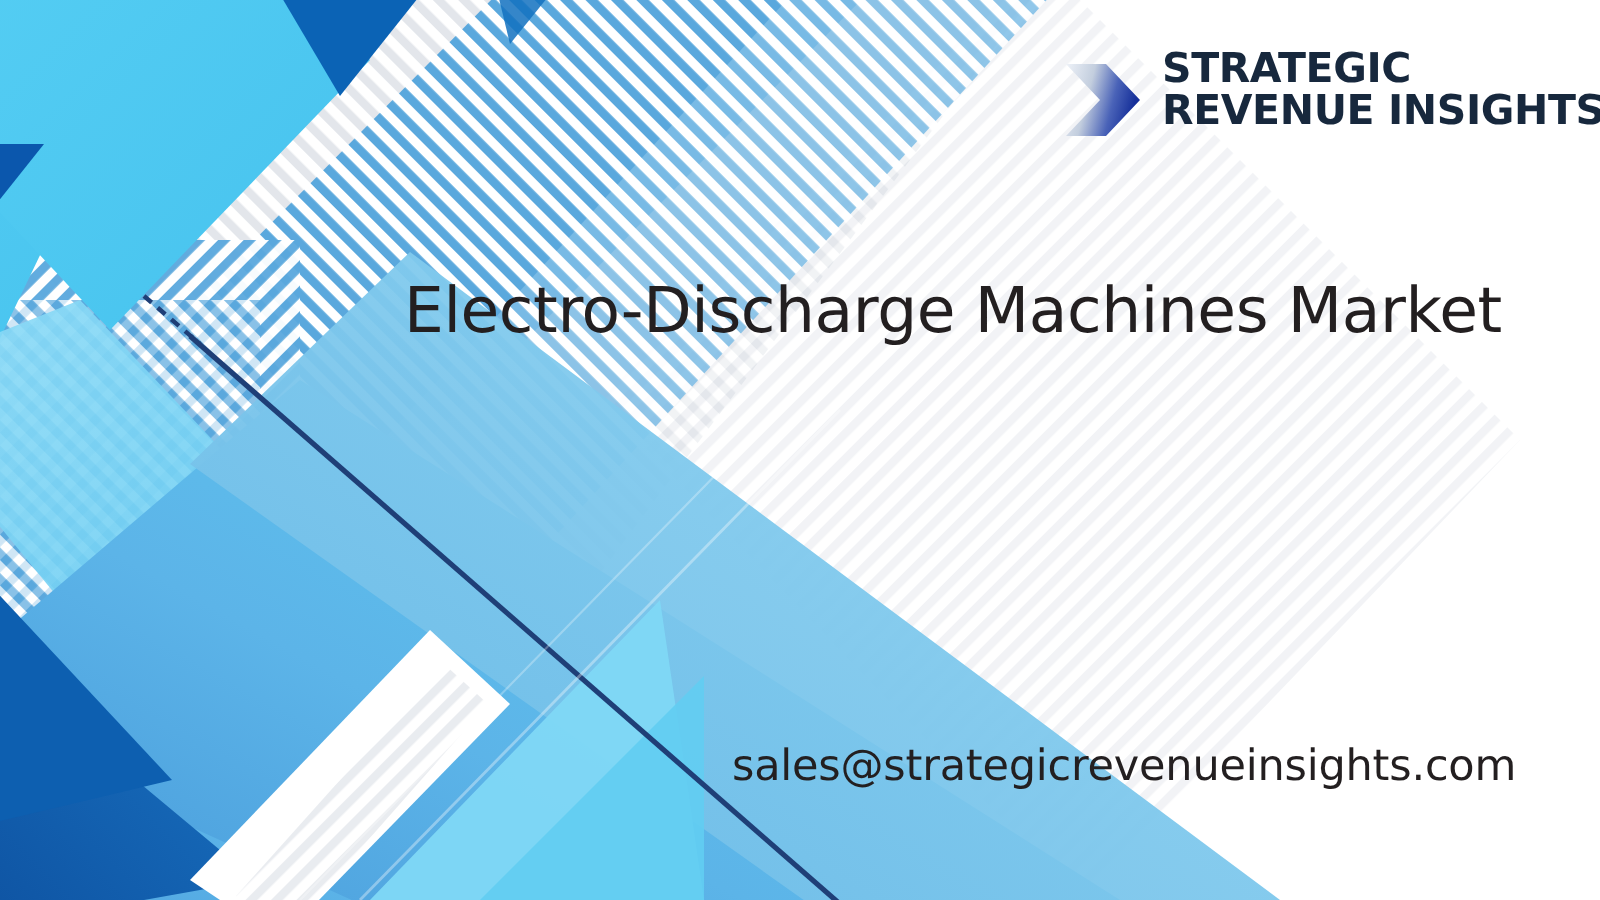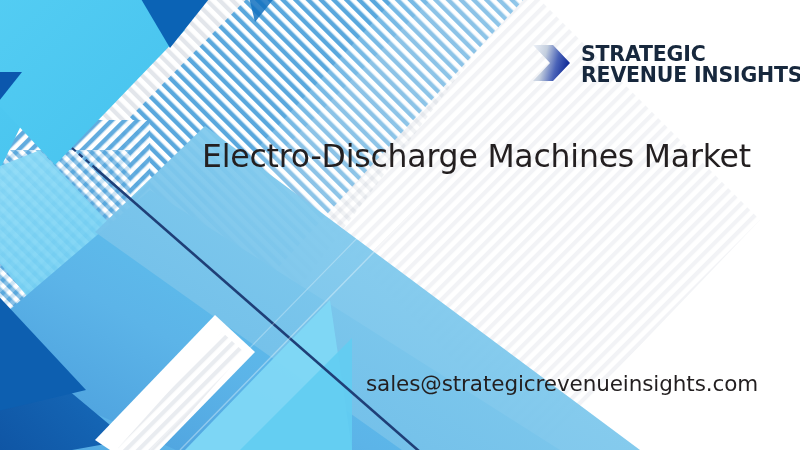--- a/index.html
+++ b/index.html
@@ -24,21 +24,21 @@
   }
 
   
   .logo-block {
     position: absolute;
     left: 529px;
     top: 24px;
     width: 250px;
     height: 62px;
     display: flex;
-    align-items: flex-end;
+    align-items: flex-start;
   }
   .logo-chevron {
     width: 46px;
     height: 46px;
     flex: 0 0 auto;
     margin-top: 3px;
   }
   .logo-text-wrap {
     margin-left: 6px;
     display: flex;

